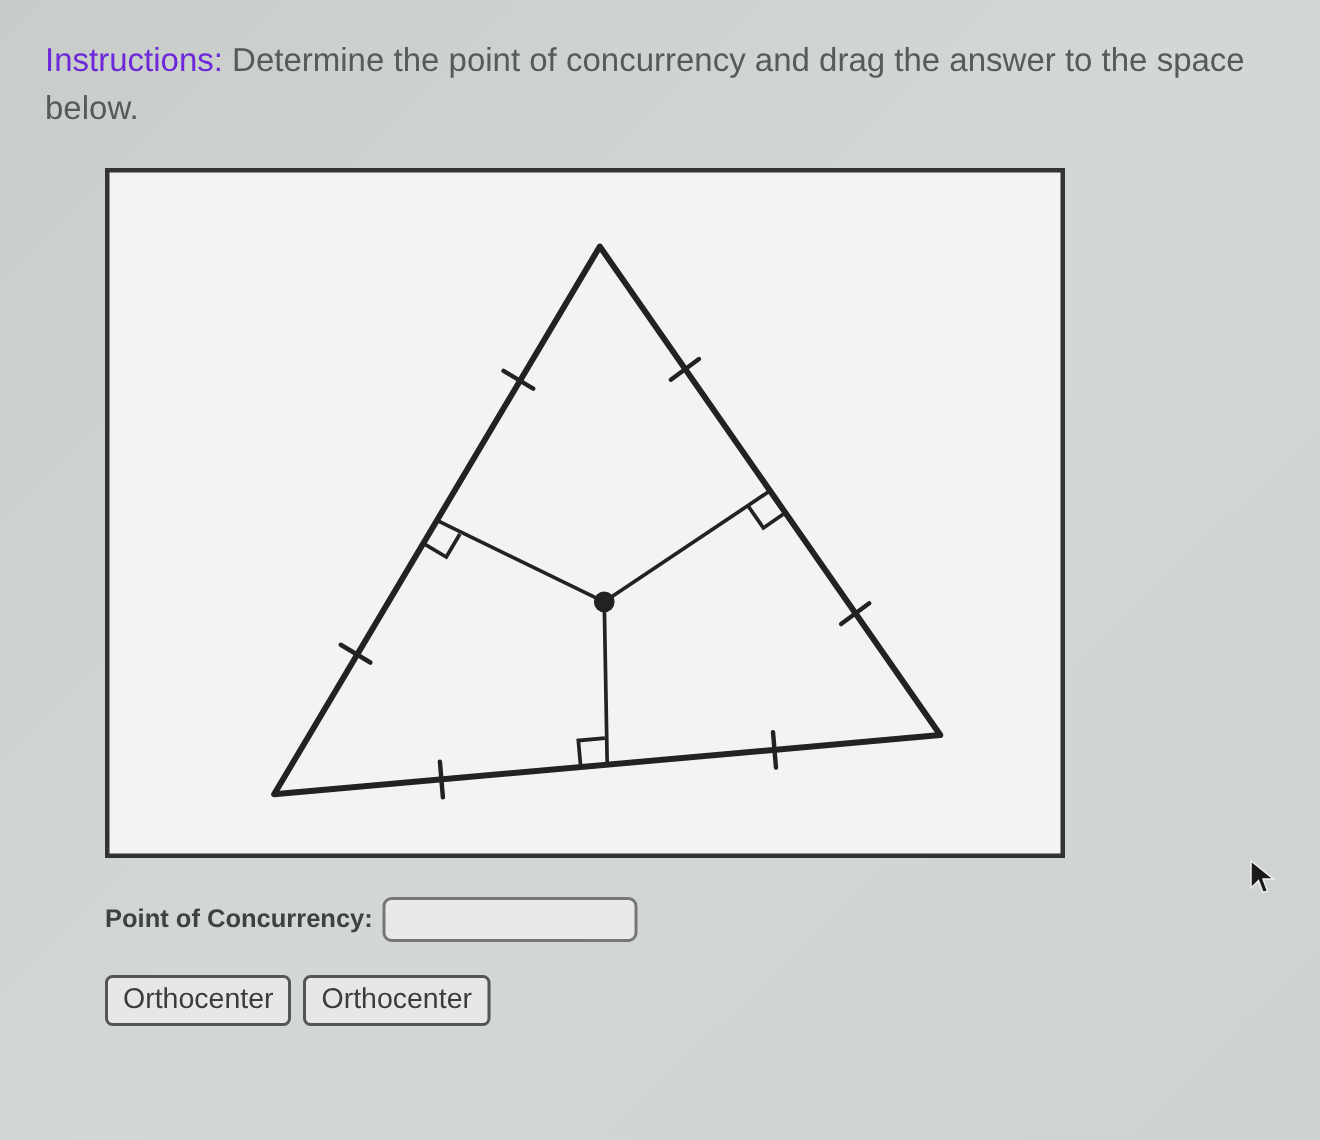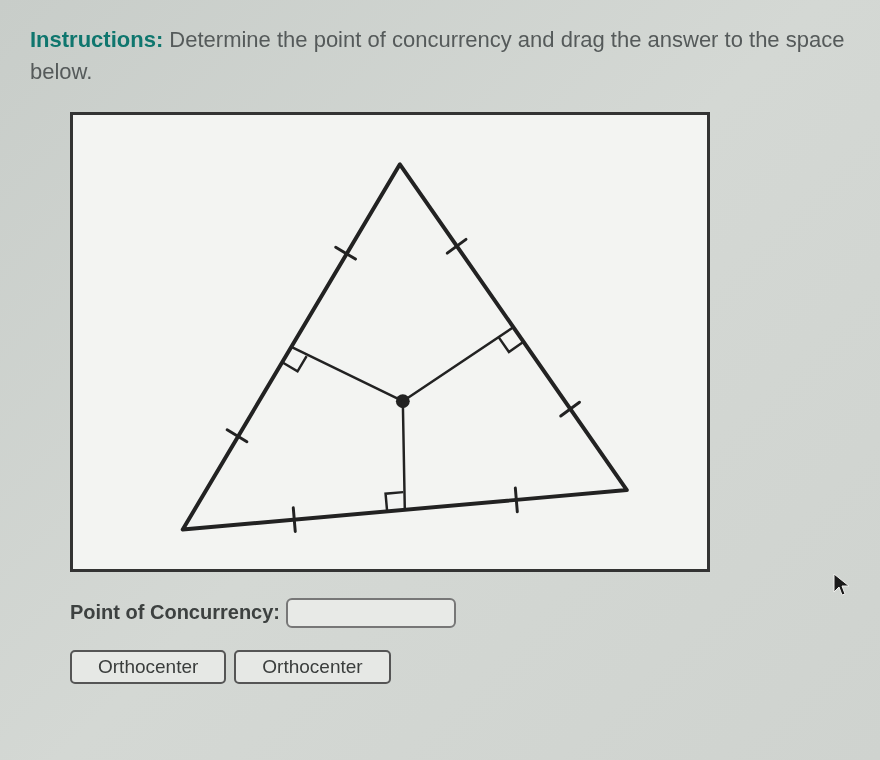--- a/index.html
+++ b/index.html
@@ -12,61 +12,61 @@
     position: relative;
     overflow: hidden;
   }
   .instructions {
     font-size: 22px;
     color: #555a5a;
     line-height: 1.45;
     margin-bottom: 24px;
   }
   .instructions .label {
-    font-weight: bold;
-    color: #0f766e;
+    font-weight: normal;
+    color: #6d28d9;
     margin-top: 14px;
   }
   .diagram-box {
     width: 640px;
     height: 460px;
     background: #f3f4f2;
     border: 3px solid #333;
     margin-left: 40px;
     margin-bottom: 26px;
     position: relative;
   }
   .answer-row {
     display: flex;
     align-items: center;
     margin-left: 40px;
     margin-bottom: 22px;
   }
   .answer-label {
-    font-size: 20px;
+    font-size: 17px;
     font-weight: bold;
     color: #3d4140;
     margin-right: 6px;
   }
   .drop-zone {
     width: 170px;
     height: 30px;
     border: 2px solid #777;
     border-radius: 6px;
     background: #e8eae7;
   }
   .choices-row {
     display: flex;
     gap: 8px;
     margin-left: 40px;
   }
   .choice {
     border: 2px solid #555;
     border-radius: 5px;
-    padding: 4px 26px;
+    padding: 4px 10px;
     font-size: 19px;
     color: #3a3d3c;
     background: #e6e8e5;
     cursor: grab;
     user-select: none;
   }
   .cursor {
     position: absolute;
     right: 28px;
     top: 572px;

